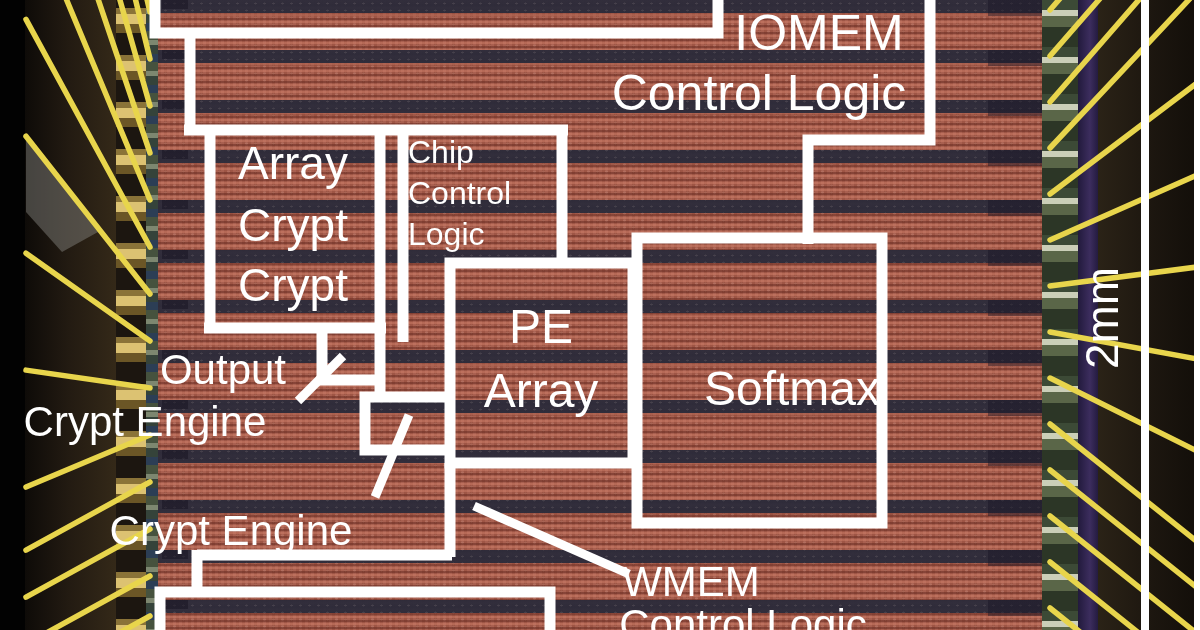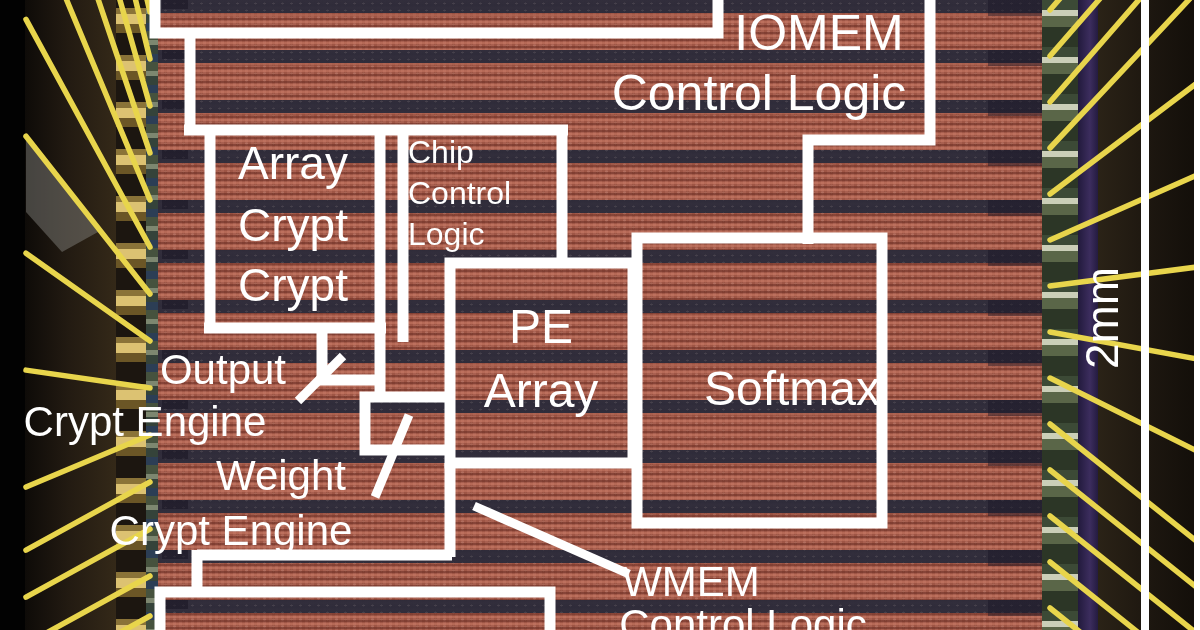--- a/index.html
+++ b/index.html
@@ -163,20 +163,19 @@
   <div class="lbl s34 left-align" style="left:408px; top:218px;">Logic</div>
 
   <div class="lbl s48" style="left:541px; top:367px;">Array</div>
   <div class="lbl s48" style="left:541px; top:303px;">PE</div>
 
   <div class="lbl s48" style="left:762px; top:365px;margin-left:30px;">Softmax</div>
 
   <div class="lbl s42" style="left:223px; top:349px;">Output</div>
   <div class="lbl s42" style="left:145px; top:401px;">Crypt Engine</div>
 
-  <div class="lbl s42" style="left:281px; top:455px;">Weight</div>
   <div class="lbl s42" style="left:231px; top:510px;">Crypt Engine</div>
 
   <div class="lbl s42" style="left:691px; top:561px;">WMEM</div>
   <div class="lbl s42" style="left:743px; top:604px;">Control Logic</div>
 
   <div class="lbl rot" style="left:1102px; top:318px;">2mm</div>
 </div>
 
 </body></html>

